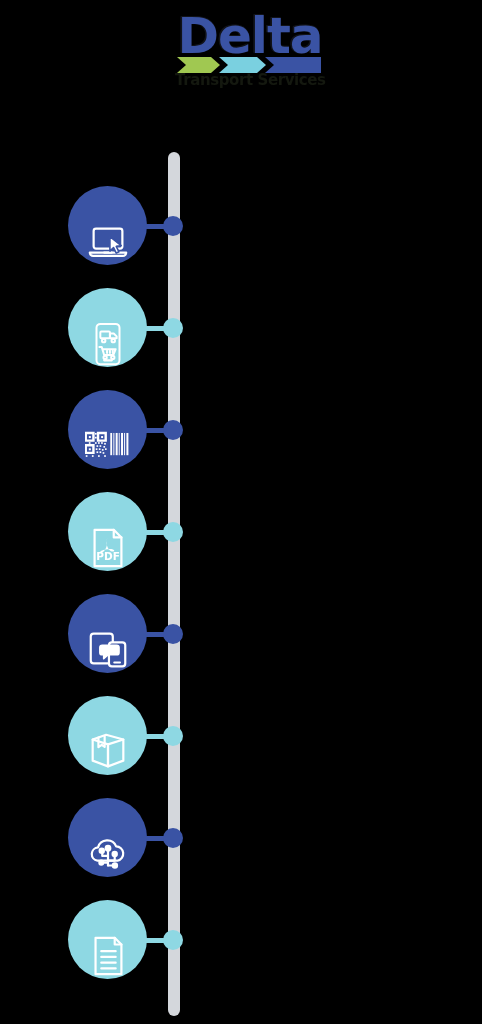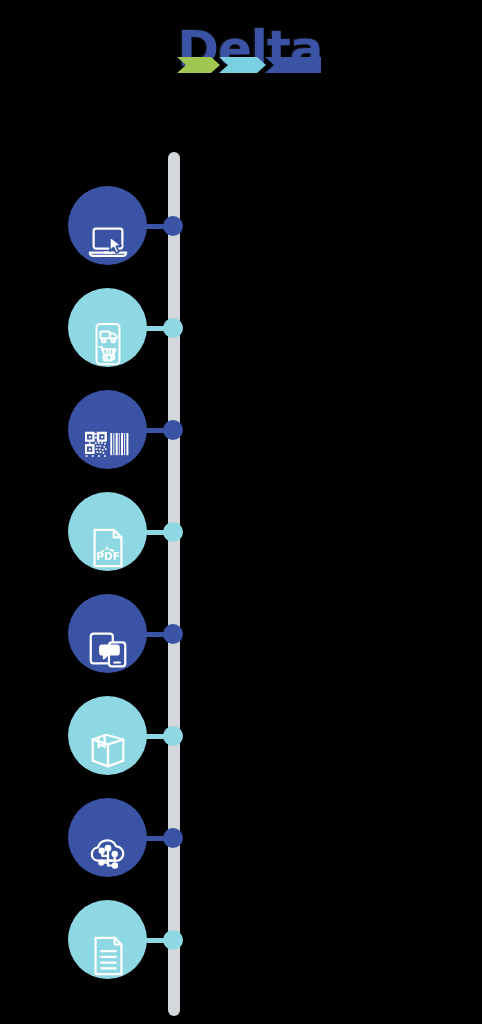--- a/index.html
+++ b/index.html
@@ -37,21 +37,20 @@
     font-size: 50px;
     line-height: 56px;
     letter-spacing: -1px;
     text-align: center;
     color: #3a53a4;
     text-shadow:
       -1.5px -1.5px 0 #111319,
       -1.5px 0 0 #111319,
       0 -1.5px 0 #111319;
     white-space: nowrap;
-    margin-top: 13px;
   }
   .logo-arrows {
     position: absolute;
     left: 0;
     top: 48px;
     width: 150px;
     height: 18px;
   }
   .logo-tagline {
     position: absolute;
@@ -161,20 +160,21 @@
 <div class="logo-block">
 
   <div class="logo-wordmark">Delta</div>
 
   <svg class="logo-arrows" viewBox="0 0 150 18">
     <polygon points="2,1 36,1 45,9 36,17 2,17 11,9" fill="#a0c851"></polygon>
     <polygon points="44,1 82,1 91,9 82,17 44,17 53,9" fill="#7ad0e0"></polygon>
     <polygon points="90,1 146,1 146,17 90,17 99,9" fill="#3a53a4"></polygon>
   </svg>
 
+  <div class="logo-tagline">Transport Services</div>
 </div>
 
 <div class="timeline-rail" style="background: rgb(212, 215, 220);"></div>
 
 <div class="timeline">
 
   <div class="step theme-dark" style="top:175px;">
     <div class="step-connector"></div>
     <div class="step-dot"></div>
     <div class="step-circle">

